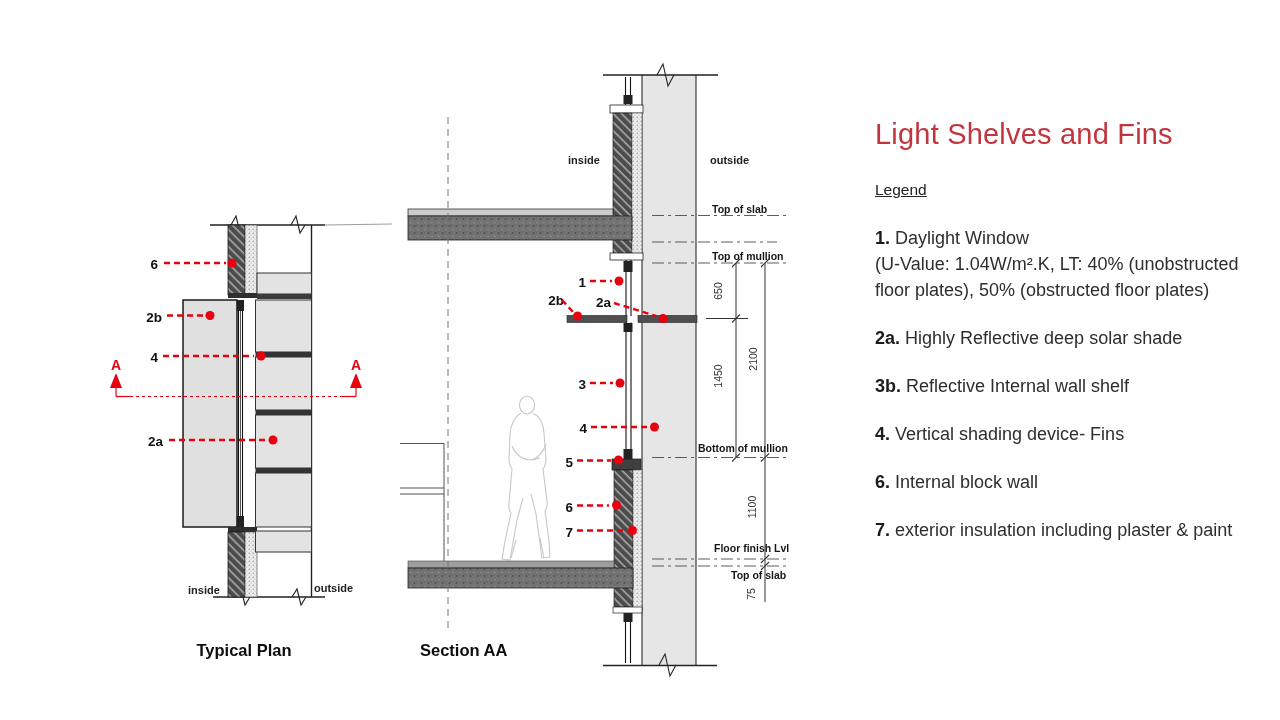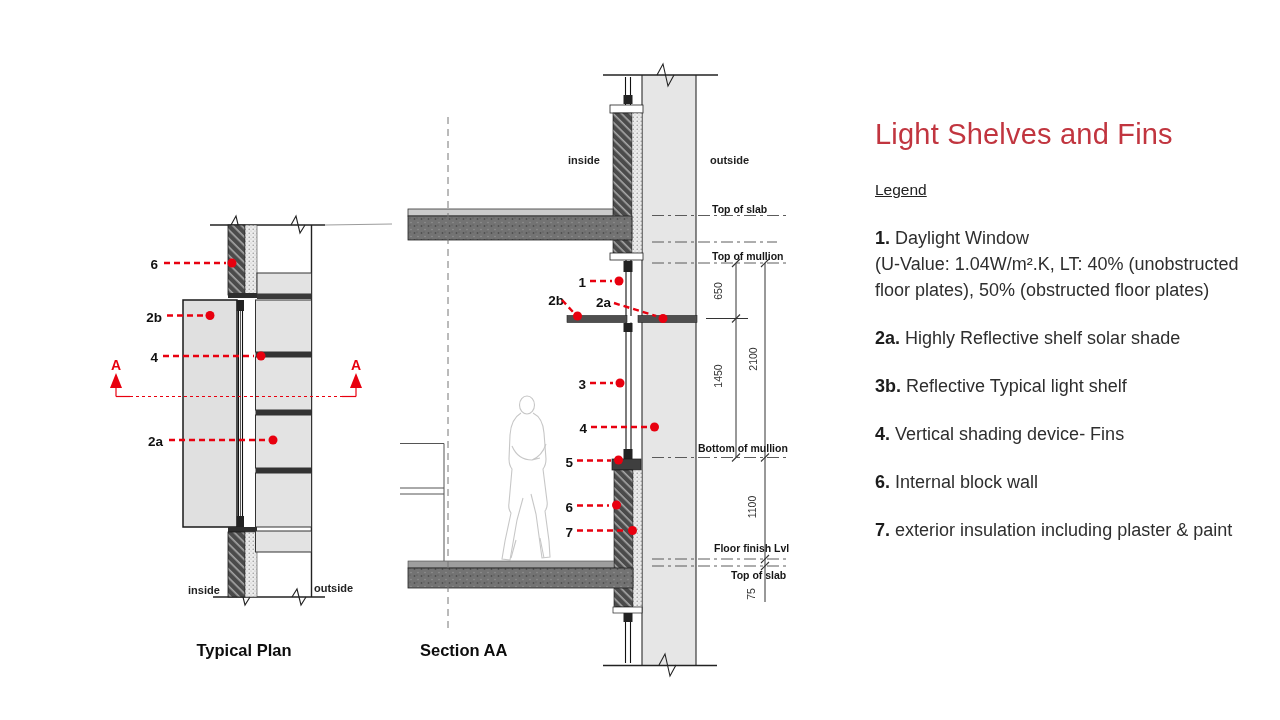--- a/index.html
+++ b/index.html
@@ -274,24 +274,24 @@
 <div class="panel">
   <h1>Light Shelves and Fins</h1>
   <div class="legend-heading">Legend</div>
 
   <div class="legend-item">
     <b>1.</b><span>Daylight Window
 (U-Value: 1.04W/m².K, LT: 40% (unobstructed
 floor plates), 50% (obstructed floor plates)</span>
   </div>
   <div class="legend-item">
-    <b>2a.</b><span>Highly Reflective shelf solar shade</span>
-  </div>
-  <div class="legend-item">
-    <b>3b.</b><span>Reflective Typical light shelf</span>
+    <b>2a.</b><span>Highly Reflective deep solar shade</span>
+  </div>
+  <div class="legend-item">
+    <b>3b.</b><span>Reflective Internal wall shelf</span>
   </div>
   <div class="legend-item">
     <b>4.</b><span>Vertical shading device- Fins</span>
   </div>
   <div class="legend-item">
     <b>6.</b><span>Internal block wall</span>
   </div>
   <div class="legend-item">
     <b>7.</b><span>exterior insulation including plaster &amp; paint</span>
   </div>

